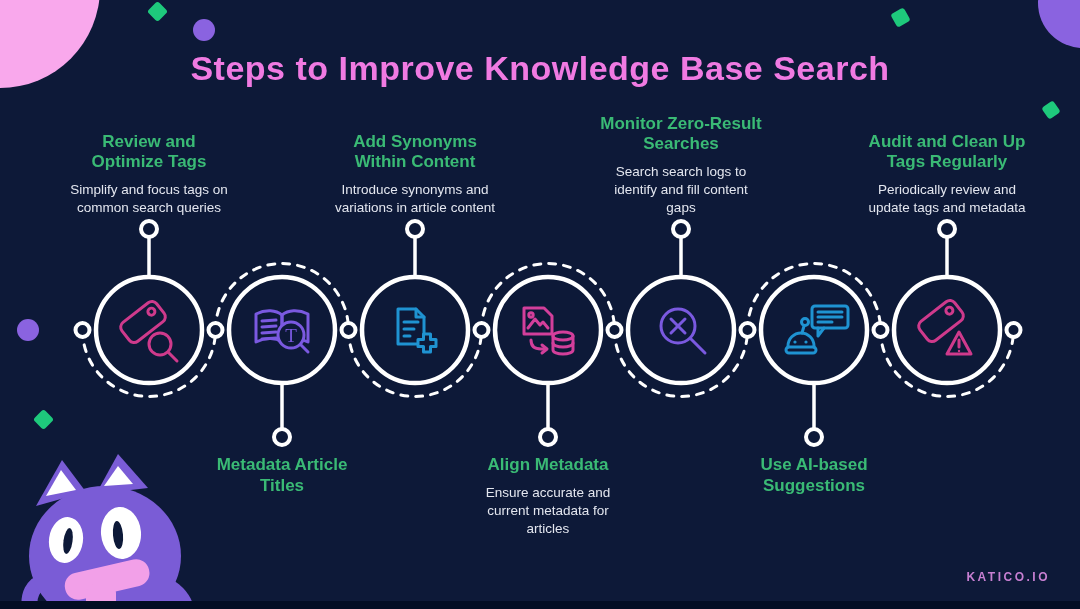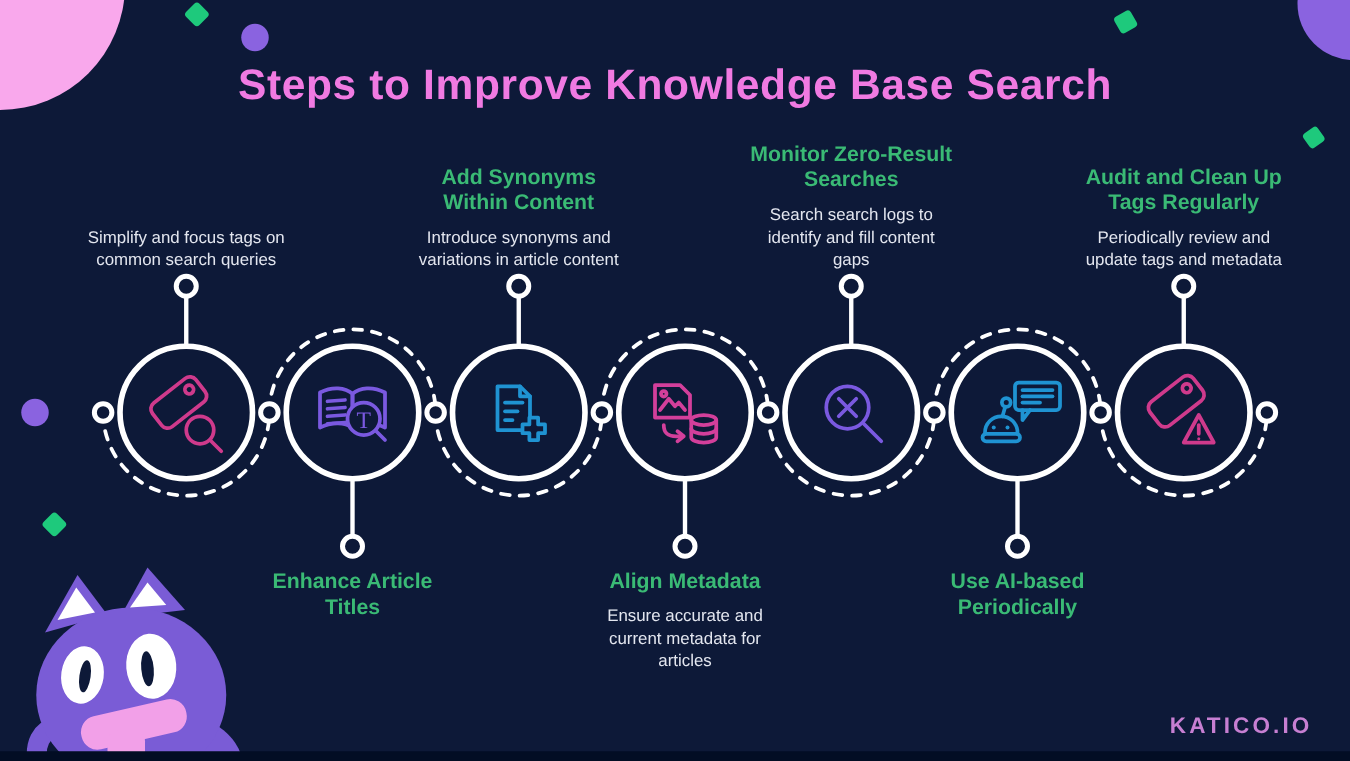--- a/index.html
+++ b/index.html
@@ -37,21 +37,21 @@
   .step-title{
     color:#3aba75; font-size:17px; font-weight:bold; line-height:1.22;
     white-space:pre-line; margin:0 0 8px 0;
   }
   .step-desc{
     color:#e3e6ef; font-size:13.5px; line-height:1.33; white-space:pre-line; margin:0;
   }
   
   .brand{
     position:absolute; right:30px; top:570px;
-    color:#c77fd2; font-size:18px; font-weight:bold; letter-spacing:2.5px;
+    color:#c77fd2; font-size:12px; font-weight:bold; letter-spacing:2.5px;
   }
   .mascot-svg{position:absolute; left:0; top:434px;}
 </style>
 </head>
 <body>
 
 <div class="canvas">
 
   <div class="deco blob-pink"></div>
   <div class="deco dot dot-a"></div>
@@ -190,25 +190,27 @@
         <rect x="-22" y="-12" width="44" height="24" rx="6"></rect>
         <circle cx="13" cy="-3" r="3.5"></circle>
       </g>
       <path d="M12,2 L24,24 L0,24 Z" fill="#0d1938"></path>
       <line x1="12" y1="10" x2="12" y2="17"></line>
       <circle cx="12" cy="21" r="1.2" fill="#cf3a8c" stroke="none"></circle>
     </g>
   </svg>
 
   <div class="step-text top" style="left:44px">
+    <div class="step-title">Review and
+Optimize Tags</div>
     <div class="step-desc">Simplify and focus tags on
 common search queries</div>
   </div>
   <div class="step-text bottom" style="left:177px">
-    <div class="step-title">Enhance Article
+    <div class="step-title">Metadata Article
 Titles</div>
   </div>
   <div class="step-text top" style="left:310px">
     <div class="step-title">Add Synonyms
 Within Content</div>
     <div class="step-desc">Introduce synonyms and
 variations in article content</div>
   </div>
   <div class="step-text bottom" style="left:443px">
     <div class="step-title">Align Metadata</div>
@@ -218,21 +220,21 @@
   </div>
   <div class="step-text top" style="left:576px">
     <div class="step-title">Monitor Zero-Result
 Searches</div>
     <div class="step-desc">Search search logs to
 identify and fill content
 gaps</div>
   </div>
   <div class="step-text bottom" style="left:709px">
     <div class="step-title">Use AI-based
-Periodically</div>
+Suggestions</div>
   </div>
   <div class="step-text top" style="left:842px">
     <div class="step-title">Audit and Clean Up
 Tags Regularly</div>
     <div class="step-desc">Periodically review and
 update tags and metadata</div>
   </div>
 
   <svg class="mascot-svg" width="230" height="175" viewBox="0 0 230 175">
 

